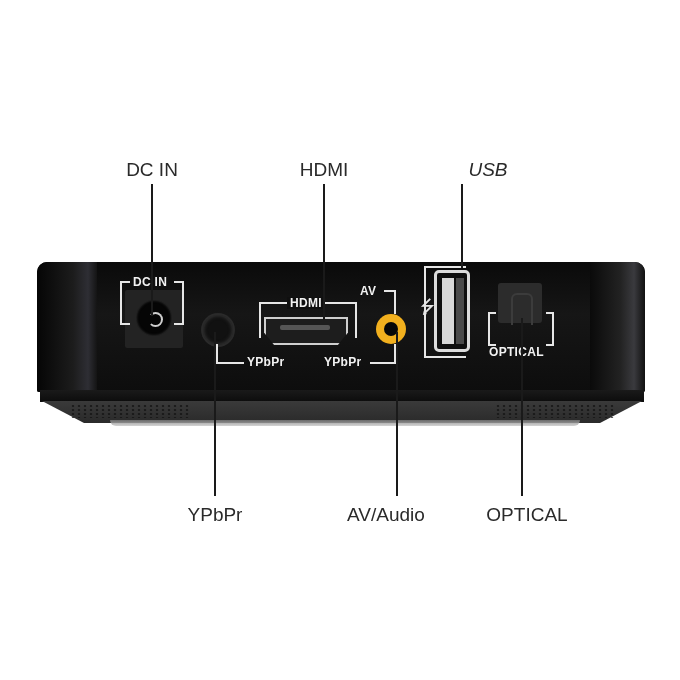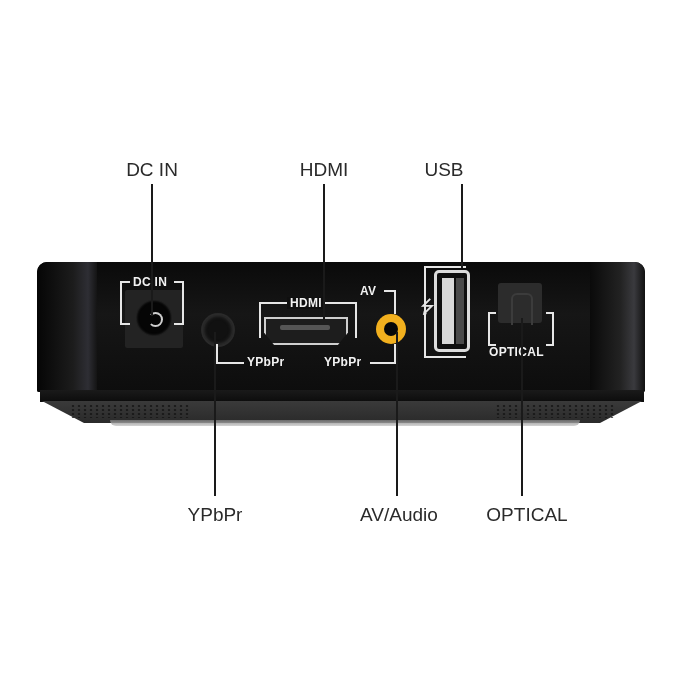--- a/index.html
+++ b/index.html
@@ -89,23 +89,23 @@
 <div class="bracket" style="left:488px;top:312px;width:6px;height:30px;border-right:none;"></div>
 <div class="bracket" style="left:546px;top:312px;width:6px;height:30px;border-left:none;"></div>
 <div class="port-text" style="left:489px;top:346px;">OPTICAL</div>
 
 <div class="callout-label" style="left:152px;top:160px;">DC IN</div>
 <div class="leader" style="left:151px;top:184px;height:132px;"></div>
 
 <div class="callout-label" style="left:324px;top:160px;">HDMI</div>
 <div class="leader" style="left:323px;top:184px;height:136px;"></div>
 
-<div class="callout-label" style="left:444px;top:160px;">USB</div>
+<div class="callout-label" style="left:488px;top:160px;font-style:italic;">USB</div>
 <div class="leader" style="left:461px;top:184px;height:84px;"></div>
 
 <div class="leader" style="left:214px;top:332px;height:164px;"></div>
 <div class="callout-label" style="left:215px;top:505px;">YPbPr</div>
 
 <div class="leader" style="left:396px;top:332px;height:164px;"></div>
-<div class="callout-label" style="left:399px;top:505px;">AV/Audio</div>
+<div class="callout-label" style="left:386px;top:505px;">AV/Audio</div>
 
 <div class="leader" style="left:521px;top:318px;height:178px;"></div>
 <div class="callout-label" style="left:527px;top:505px;">OPTICAL</div>
 
 </body></html>

